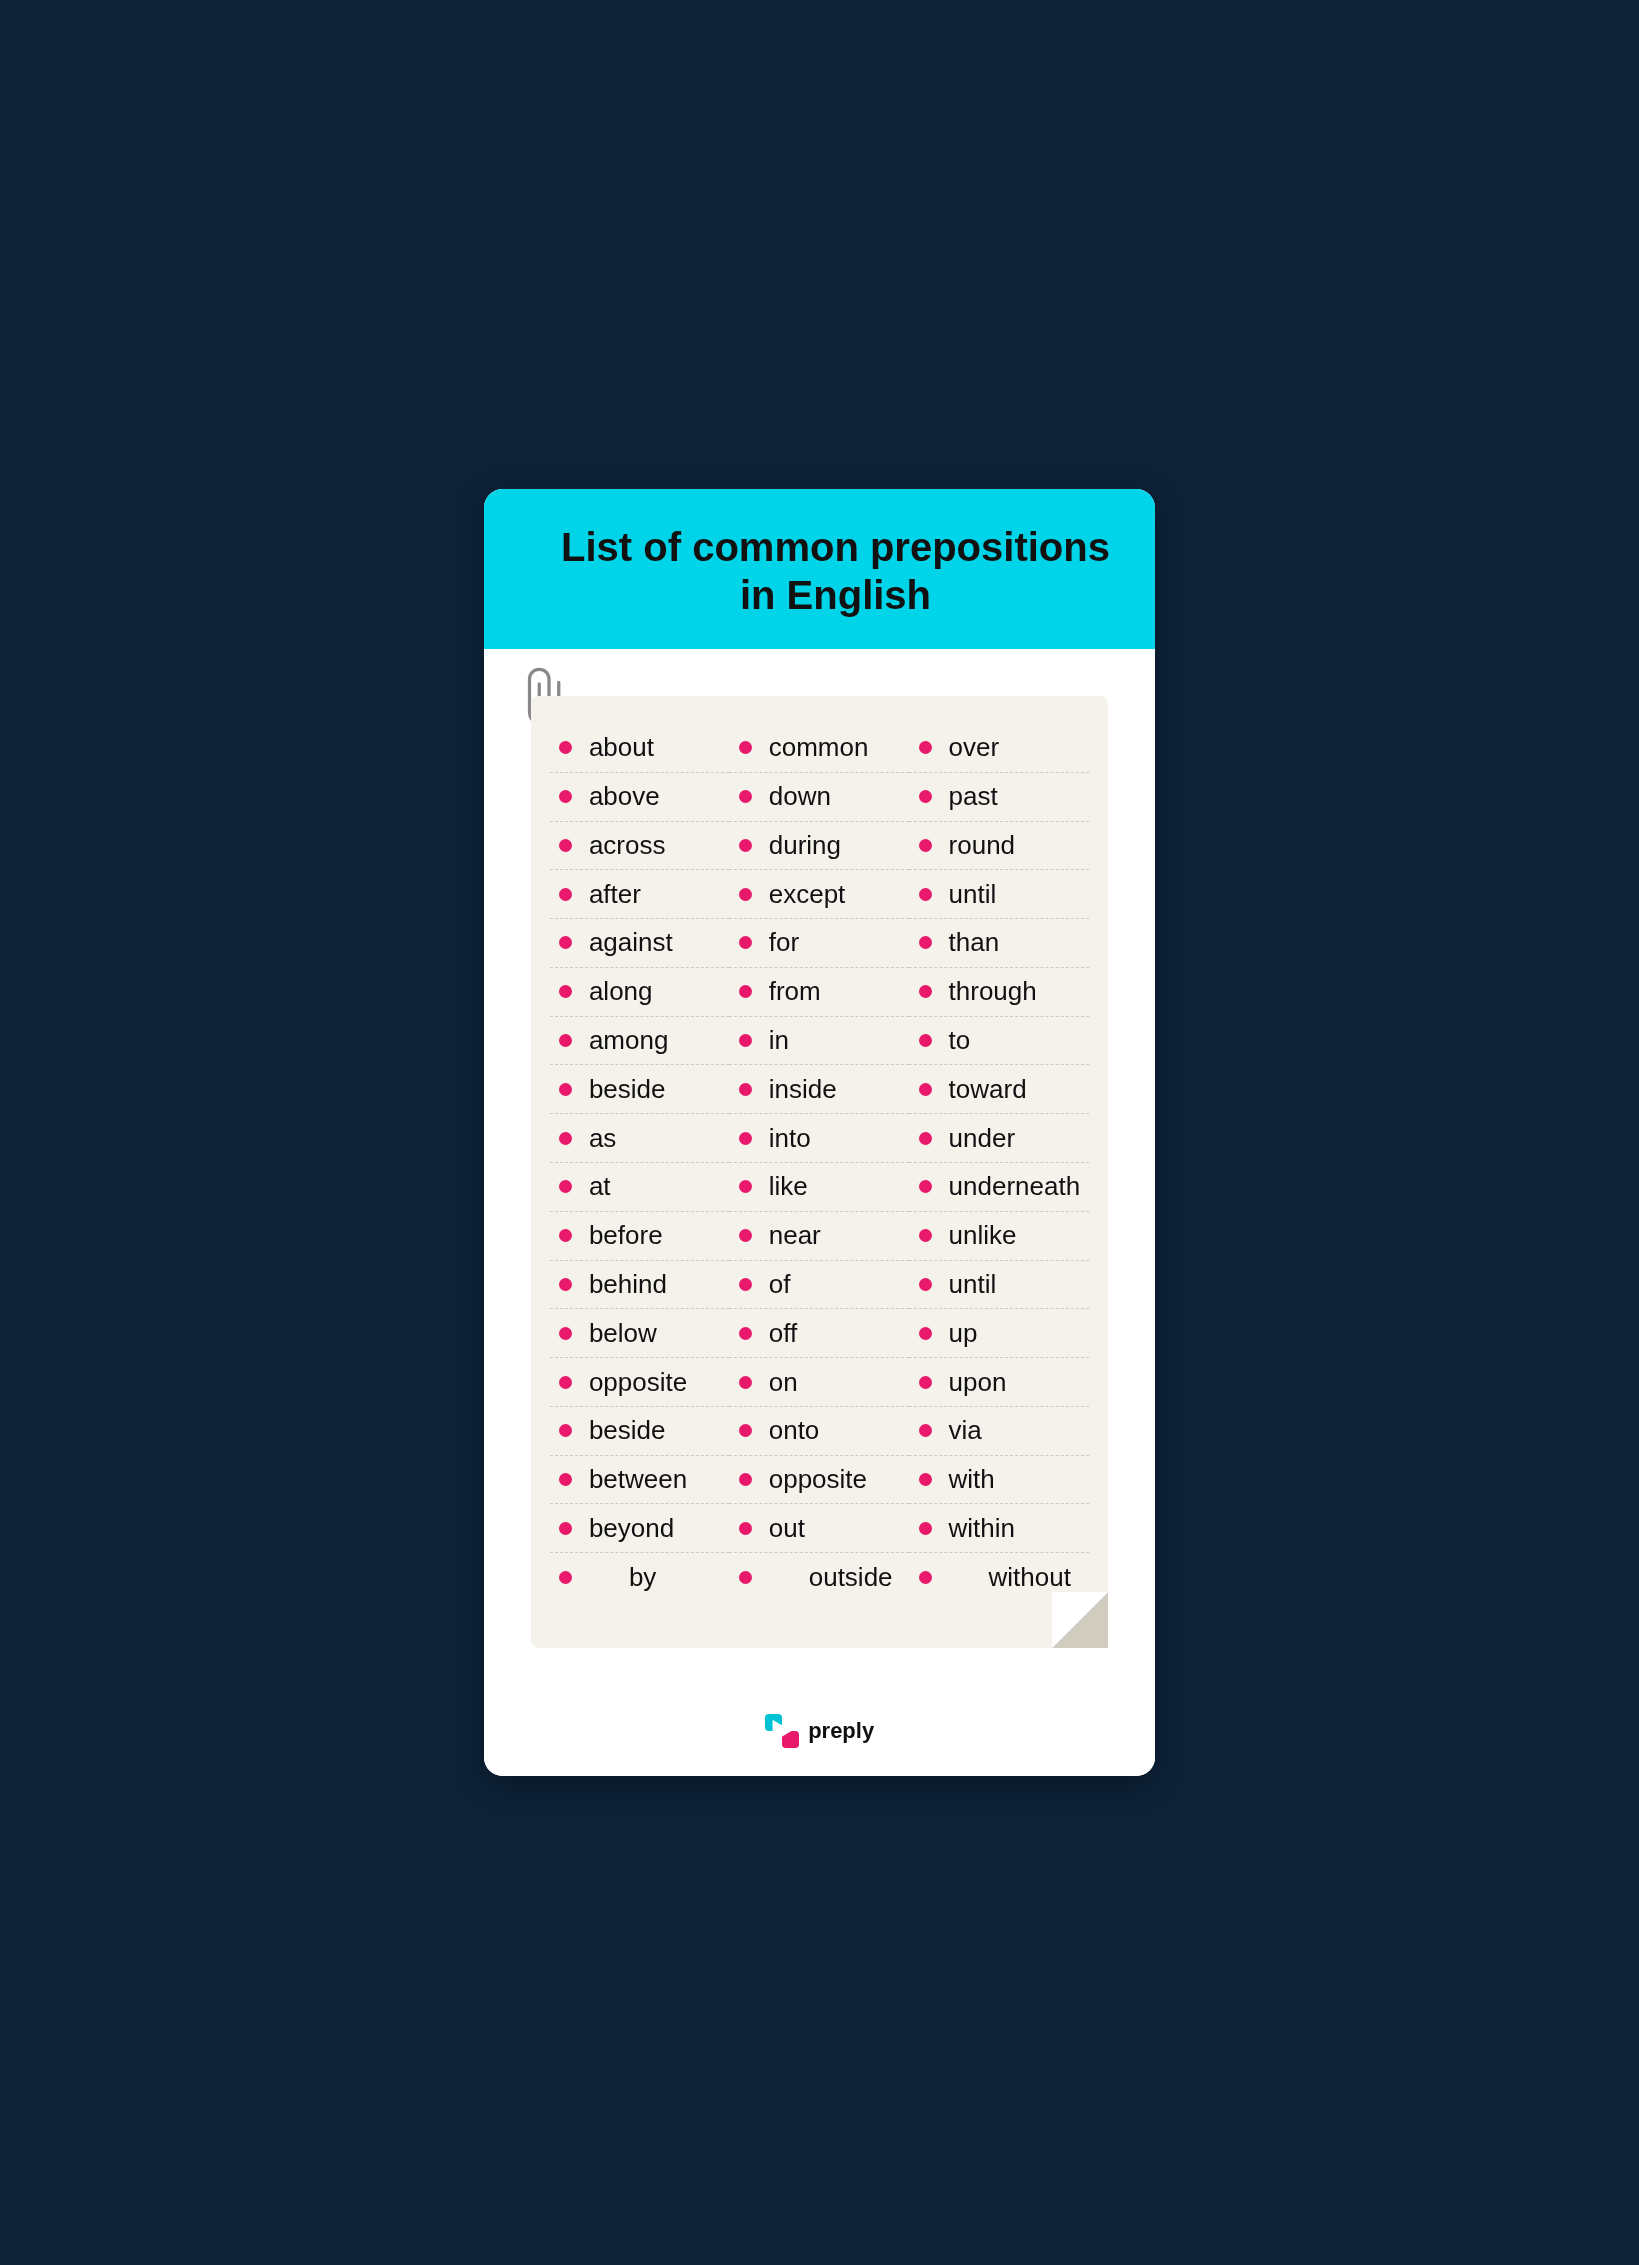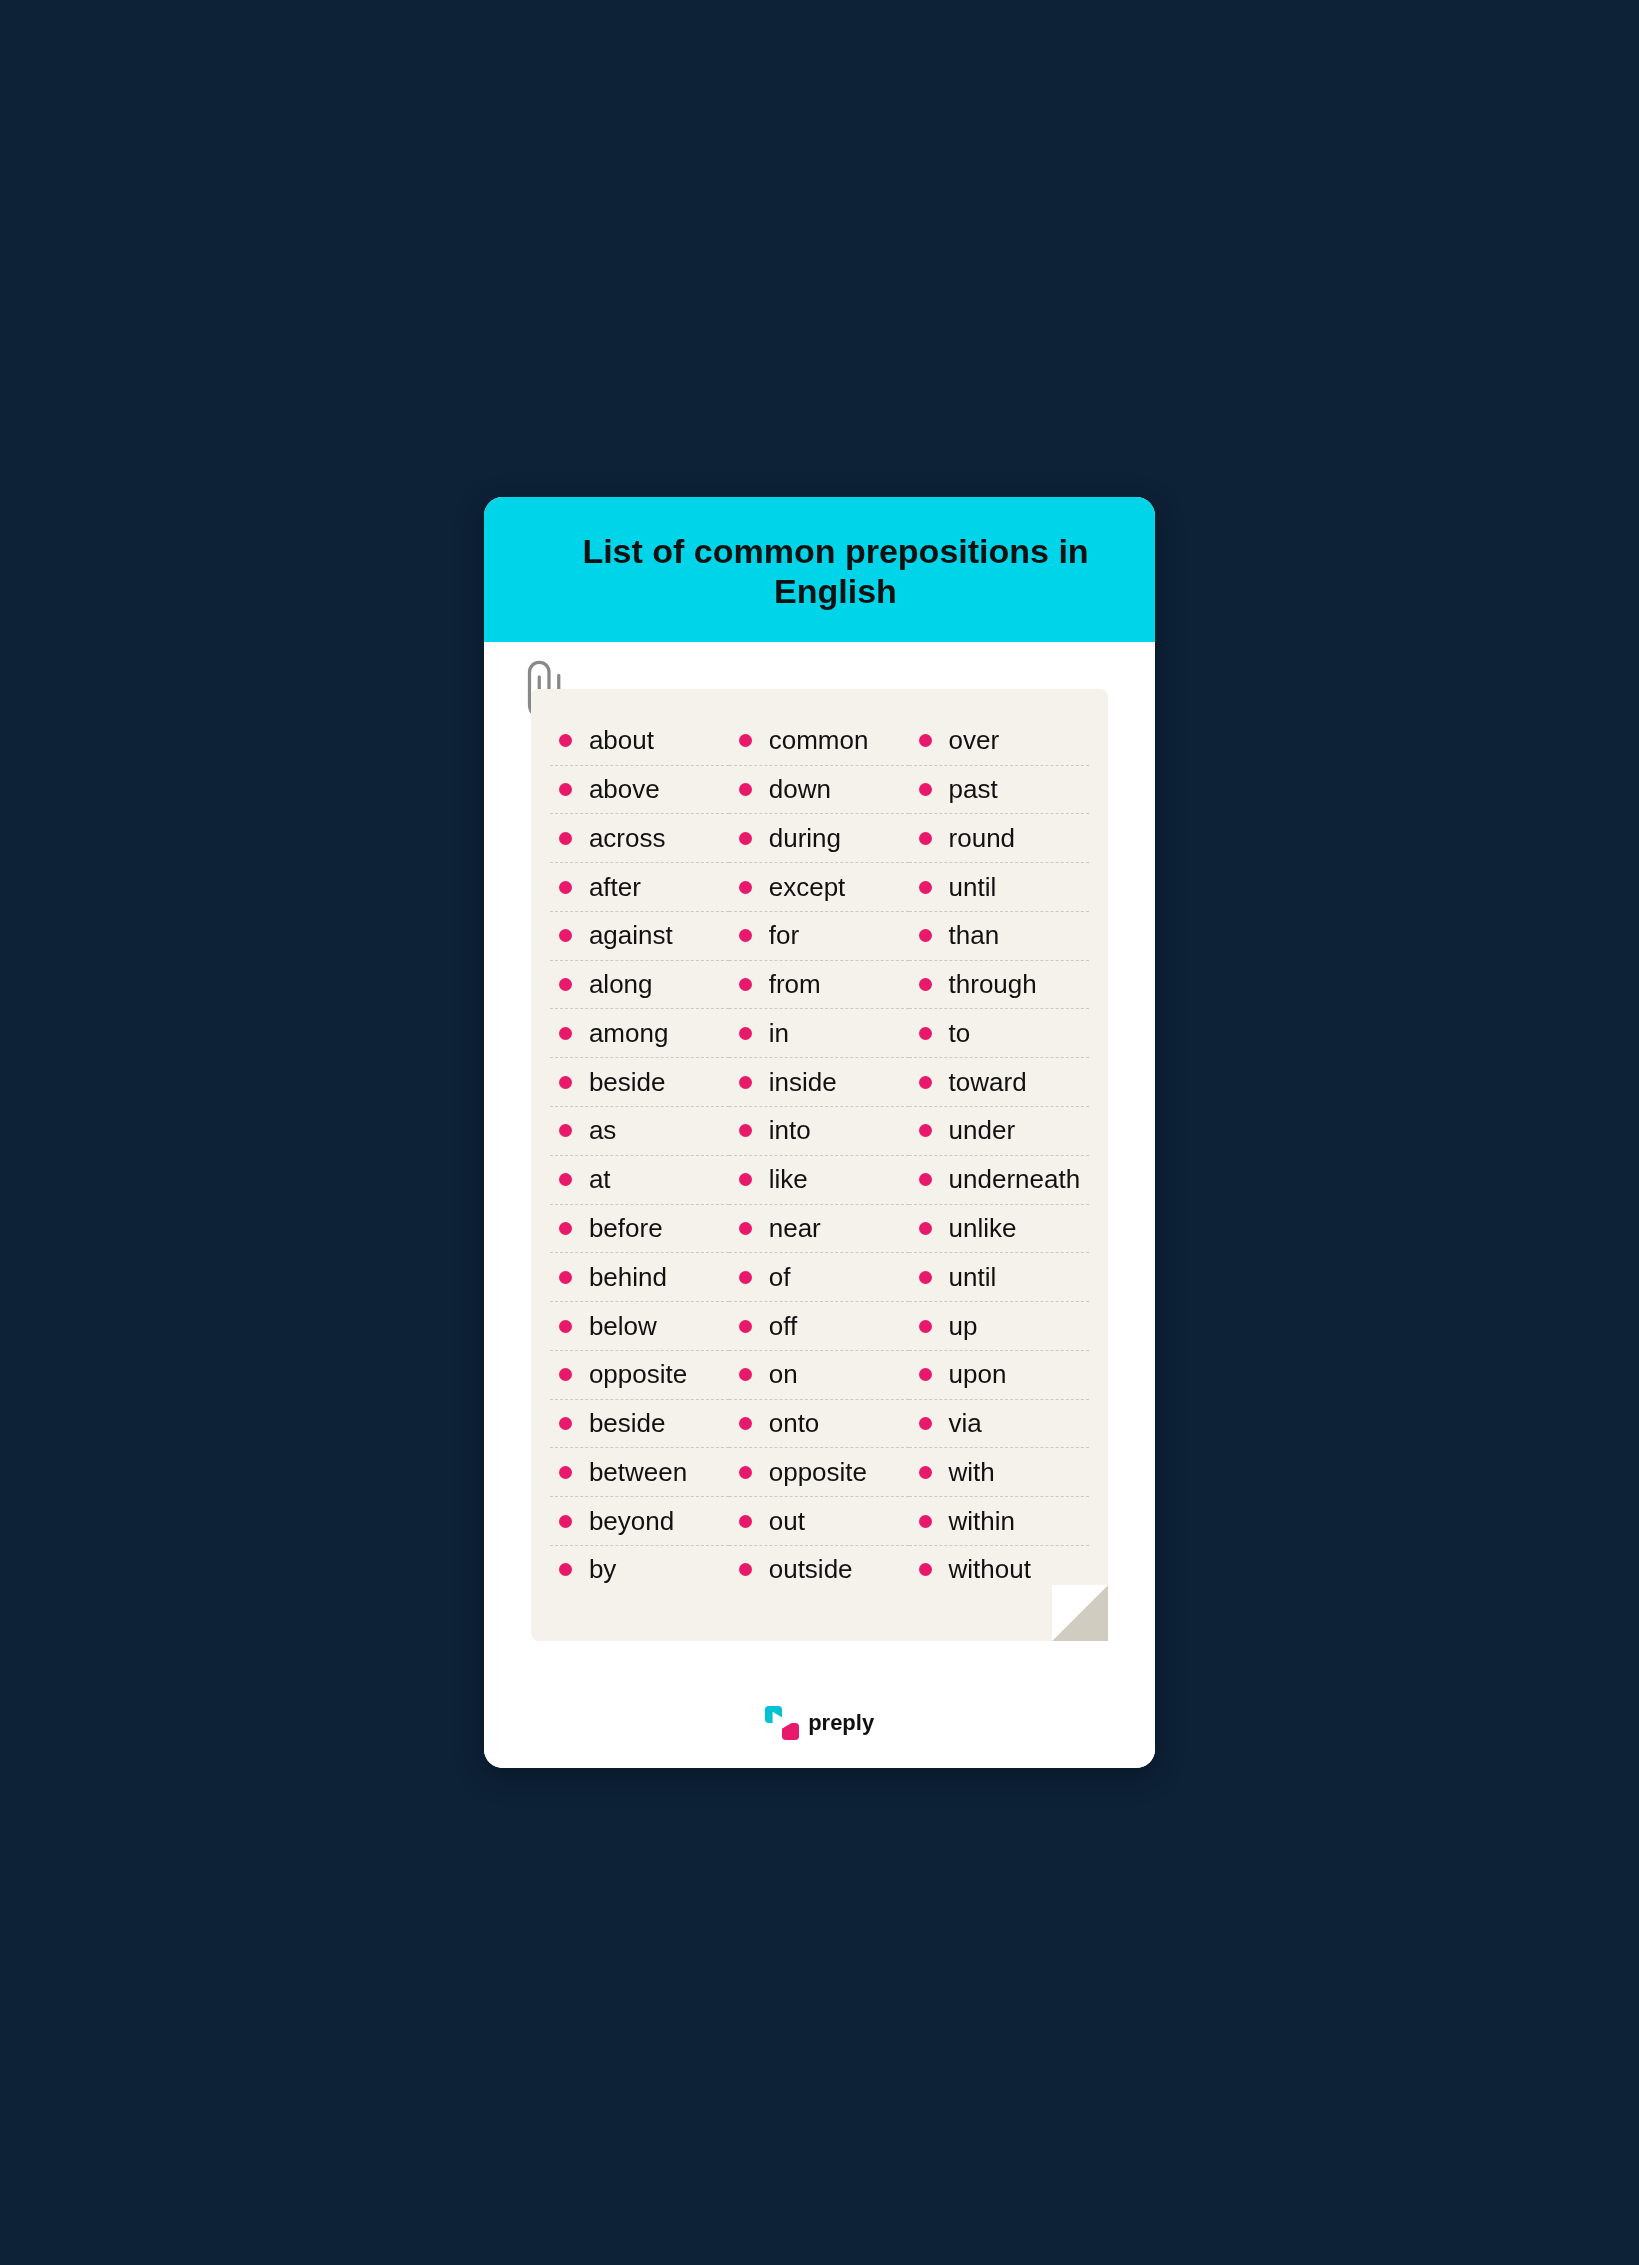--- a/index.html
+++ b/index.html
@@ -23,21 +23,21 @@
       box-shadow: 0 7.5px 30px rgba(0,0,0,0.3);
     }
 
     .card-header {
       background-color: #00d4e8;
       padding: 34px 37px 30px 37px;
       text-align: center;
     }
 
     .card-header h1 {
-      font-size: 34px;
+      font-size: 40px;
       font-weight: 900;
       color: #111111;
       line-height: 1.2;
       margin-left: 32px;
     }
 
     .card-body {
       background-color: #ffffff;
       padding: 28px 47px 47px 47px;
       position: relative;
@@ -75,20 +75,21 @@
       align-items: center;
       padding: 8.4px 9.3px;
       font-size: 26px;
       font-weight: 500;
       color: #111111;
       border-bottom: 1.4px dashed #ccccb8;
     }
 
     .column li:last-child {
       border-bottom: none;
+      gap: 40px;
     }
 
     .dot {
       width: 13px;
       height: 13px;
       border-radius: 50%;
       background-color: #e8196b;
       margin-right: 17px;
       flex-shrink: 0;
     }

